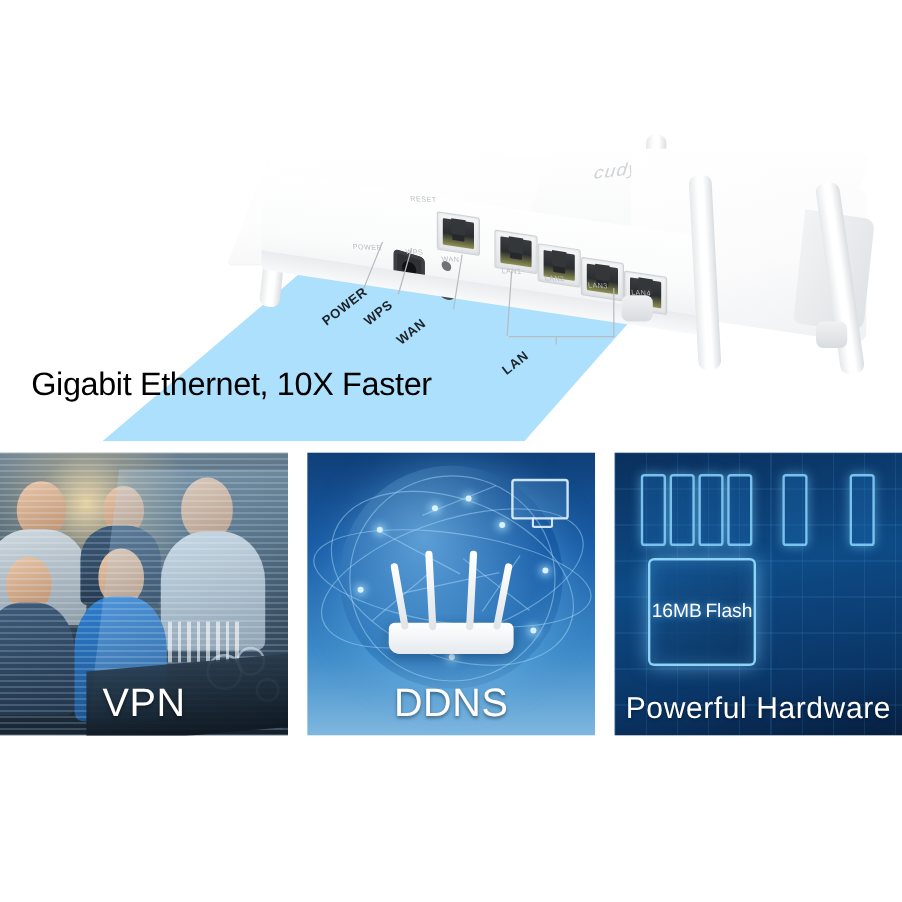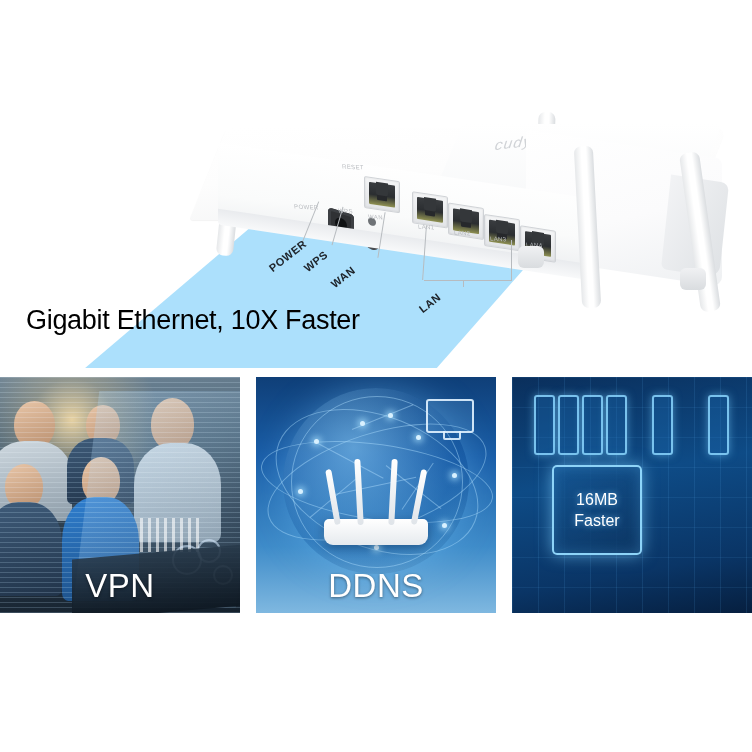--- a/index.html
+++ b/index.html
@@ -446,25 +446,24 @@
   }
   .chip {
     position: absolute;
     top: 88px;
     width: 86px; height: 86px;
     border: 2px solid rgba(150,220,255,0.95);
     border-radius: 5px;
     background: linear-gradient(150deg, rgba(22,88,150,0.75), rgba(12,52,96,0.85));
     box-shadow: 0 0 16px rgba(130,210,255,0.6), inset 0 0 14px rgba(90,180,240,0.30);
     display: flex;
-    flex-direction: column;
+    flex-direction: row;
     align-items: center;
     justify-content: center;
     gap: 3px;
-    margin-left: 12px;
   }
   .chip-a { left: 28px; }
   .chip-b { left: 132px; }
   .chip-line {
     color: #ffffff;
     font-size: 16px;
     font-family: "Liberation Sans", sans-serif;
     text-shadow: 0 0 6px rgba(120,200,255,0.8);
   }
 </style>
@@ -607,19 +606,20 @@
 
       <div class="cap" style="left:22px;  top:18px; width:17px; height:56px;"></div>
       <div class="cap" style="left:46px;  top:18px; width:17px; height:56px;"></div>
       <div class="cap" style="left:70px;  top:18px; width:17px; height:56px;"></div>
       <div class="cap" style="left:94px;  top:18px; width:17px; height:56px;"></div>
       <div class="cap" style="left:140px; top:18px; width:17px; height:56px;"></div>
       <div class="cap" style="left:196px; top:18px; width:17px; height:56px;"></div>
 
       <div class="chip chip-a">
         <div class="chip-line">16MB</div>
-        <div class="chip-line">Faster</div>
+        <div class="chip-line">Flash</div>
       </div>
 
 
+      <div class="panel-caption sm">Powerful Hardware</div>
     </div>
   </div>
 </div>
 
 </body></html>

